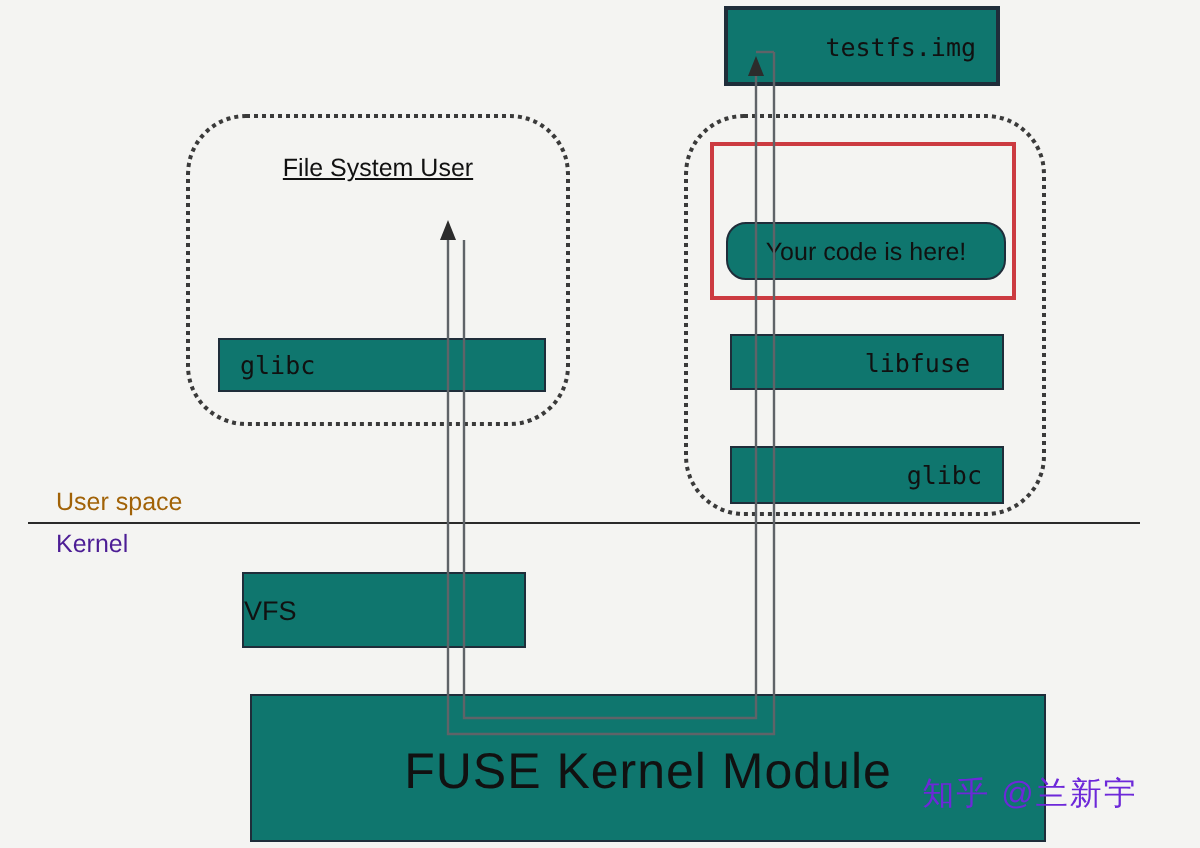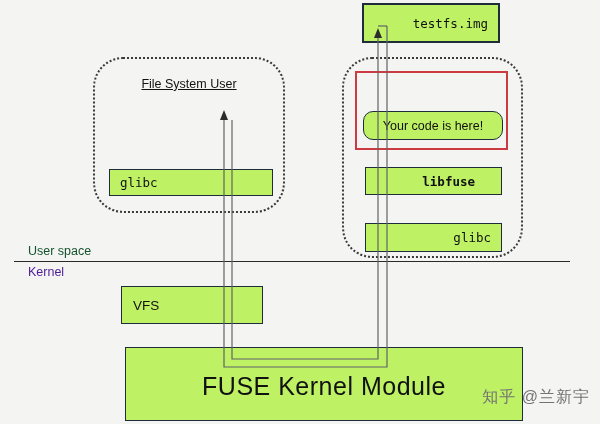--- a/index.html
+++ b/index.html
@@ -5,21 +5,21 @@
   html,body{margin:0;padding:0;}
   #canvas{
     position:relative;
     width:600px;height:424px;
     background:#f4f4f2;
     font-family:"Liberation Sans", sans-serif;
     overflow:hidden;
   }
   .box{
     position:absolute;
-    background:#bef264;
+    background:#0f766e;
     border:1.6px solid #1f2d3a;
     box-sizing:border-box;
     display:flex;
     align-items:center;
     color:#111;
   }
   .mono{font-family:"DejaVu Sans Mono", monospace;font-size:12.5px;}
   .sans{font-family:"Liberation Sans", sans-serif;}
   .dotted-group{
     position:absolute;
@@ -39,42 +39,42 @@
     position:absolute;
     border:2px solid #cc3b41;
     box-sizing:border-box;
     background:transparent;
   }
   
   #testfs{left:362px;top:3px;width:138px;height:40px;border-width:2px;justify-content:flex-end;padding-right:10px;}
   #ls-box{left:110px;top:105px;width:162px;height:32px;border-radius:9px;padding-left:12px;}
   #glibc-left{left:109px;top:169px;width:164px;height:27px;padding-left:10px;}
   #your-code{left:363px;top:111px;width:140px;height:29px;border-radius:10px;justify-content:center;font-size:12.5px;}
-  #libfuse{left:365px;top:167px;width:137px;height:28px;justify-content:flex-end;padding-right:26px;font-weight:bold;}
+  #libfuse{left:365px;top:167px;width:137px;height:28px;justify-content:flex-end;padding-right:16px;}
   #glibc-right{left:365px;top:223px;width:137px;height:29px;justify-content:flex-end;padding-right:10px;}
-  #vfs{left:121px;top:286px;width:142px;height:38px;padding-left:11px;font-size:13.5px;}
+  #vfs{left:121px;top:286px;width:142px;height:38px;font-size:13.5px;}
   #fkm{left:125px;top:347px;width:398px;height:74px;justify-content:center;font-size:25px;letter-spacing:0.5px;padding-top:4px;}
   #fs-user-group{left:93px;top:57px;width:192px;height:156px;}
   #fuse-driver-group{left:342px;top:57px;width:181px;height:201px;}
   #red-box{left:355px;top:71px;width:153px;height:79px;}
   #fs-user-label{left:93px;top:77px;width:192px;}
   #fuse-driver-label{left:355px;top:78px;width:153px;}
   
   #divider{
     position:absolute;left:14px;top:261px;width:556px;height:0;
     border-top:1.5px solid #2a2a2a;
   }
-  #user-space-label{position:absolute;left:28px;top:244px;font-size:12.5px;color:#14532d;}
+  #user-space-label{position:absolute;left:28px;top:244px;font-size:12.5px;color:#a16207;}
   #kernel-label{position:absolute;left:28px;top:265px;font-size:12.5px;color:#4c1d95;}
   
   #wires{position:absolute;left:0;top:0;width:600px;height:424px;pointer-events:none;}
   
   #watermark{
     position:absolute;left:440px;top:387px;width:150px;
-    text-align:right;font-size:16px;color:#737373;
+    text-align:center;font-size:16px;color:#6d28d9;
     letter-spacing:1px;white-space:nowrap;
   }
 </style>
 </head>
 <body>
 
 <div id="canvas">
 
   <div class="dotted-group" id="fs-user-group"></div>
   <div class="group-label" id="fs-user-label">File System User</div>

